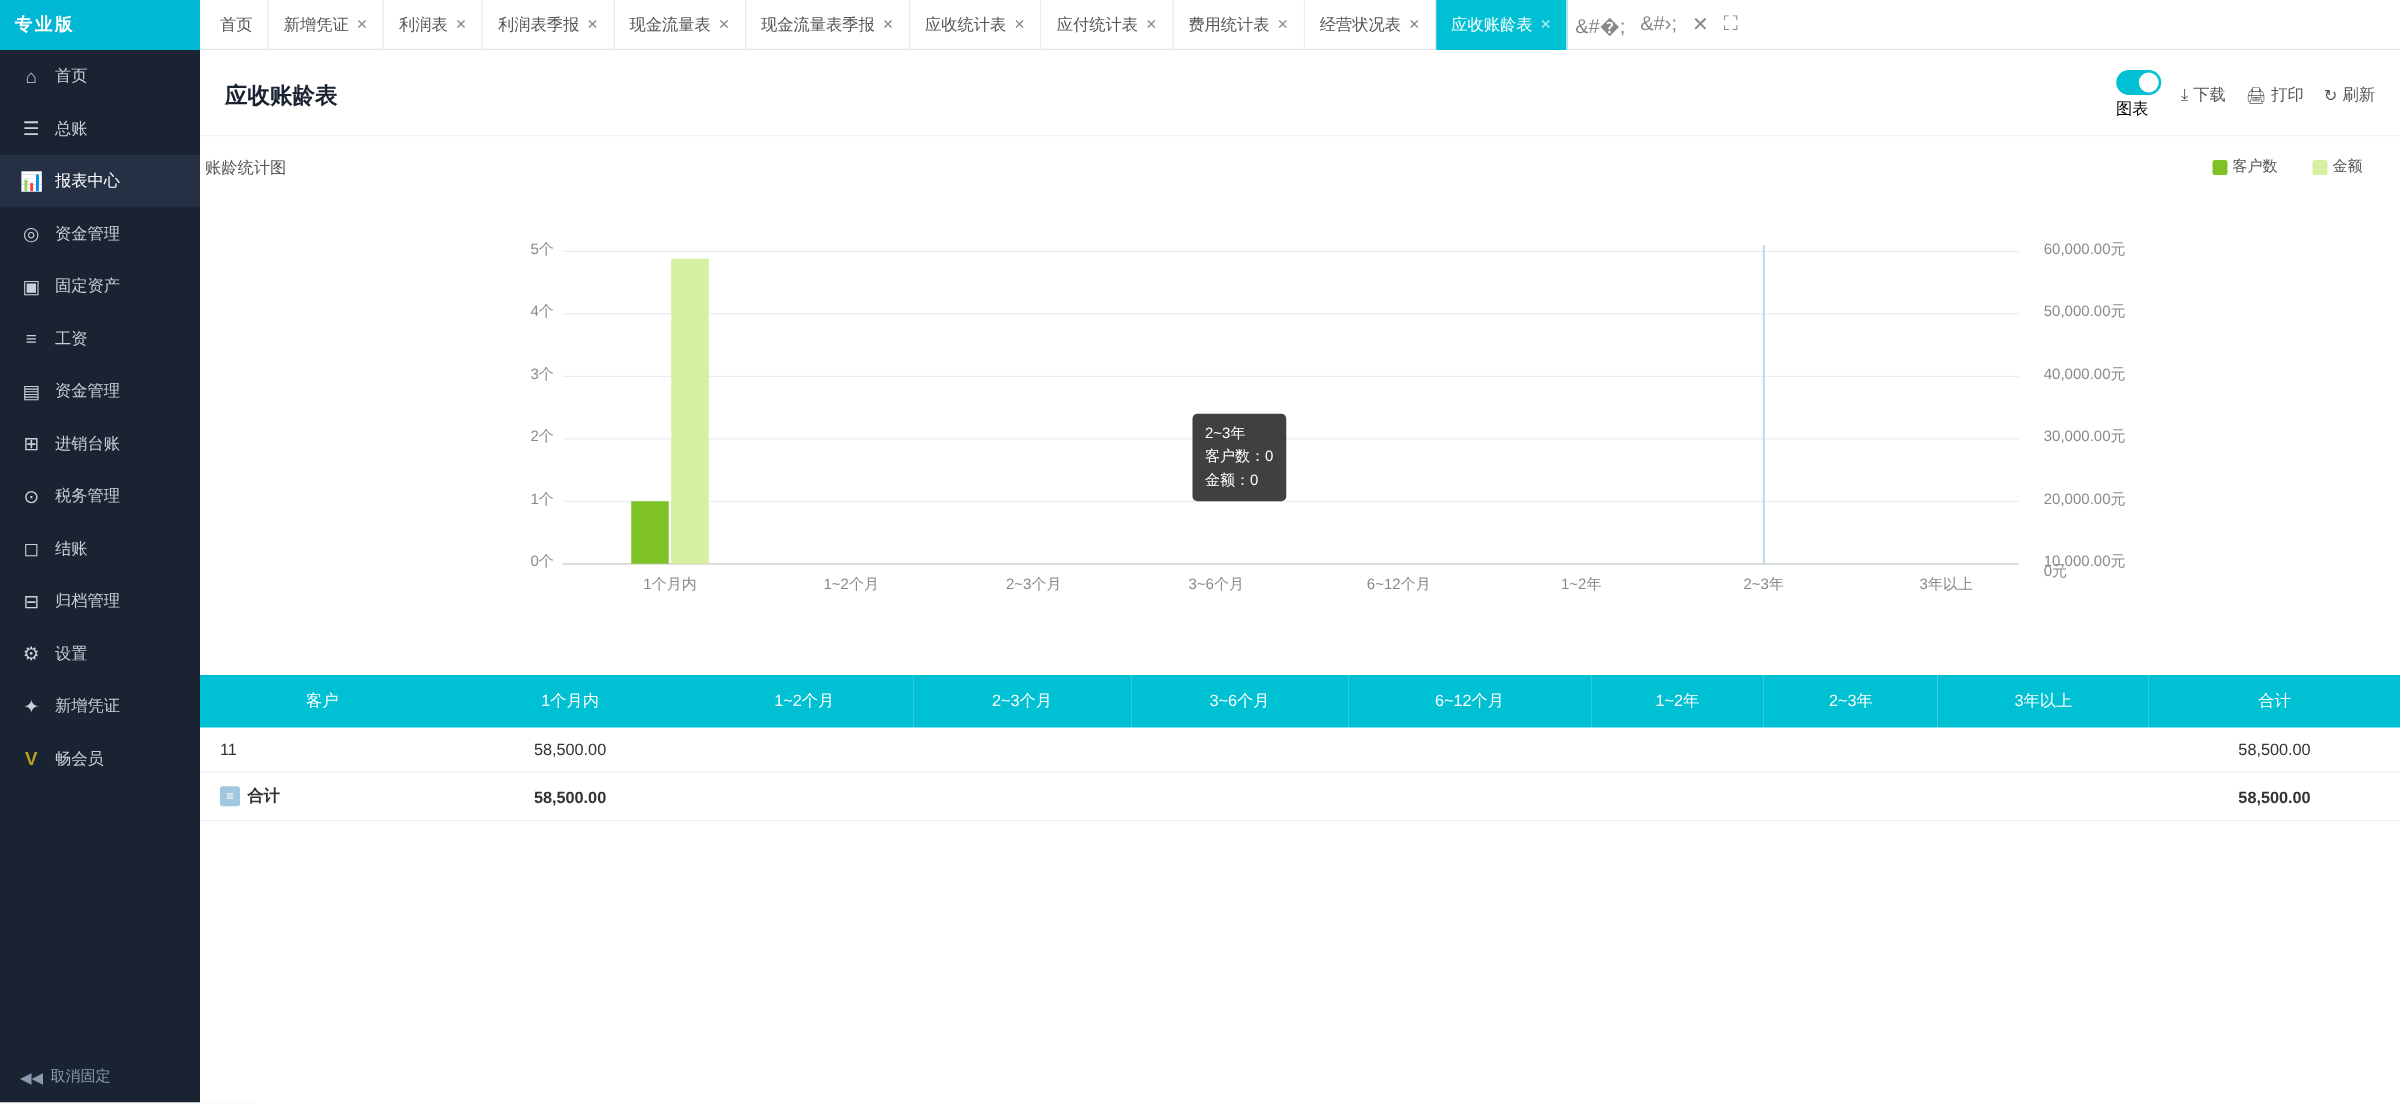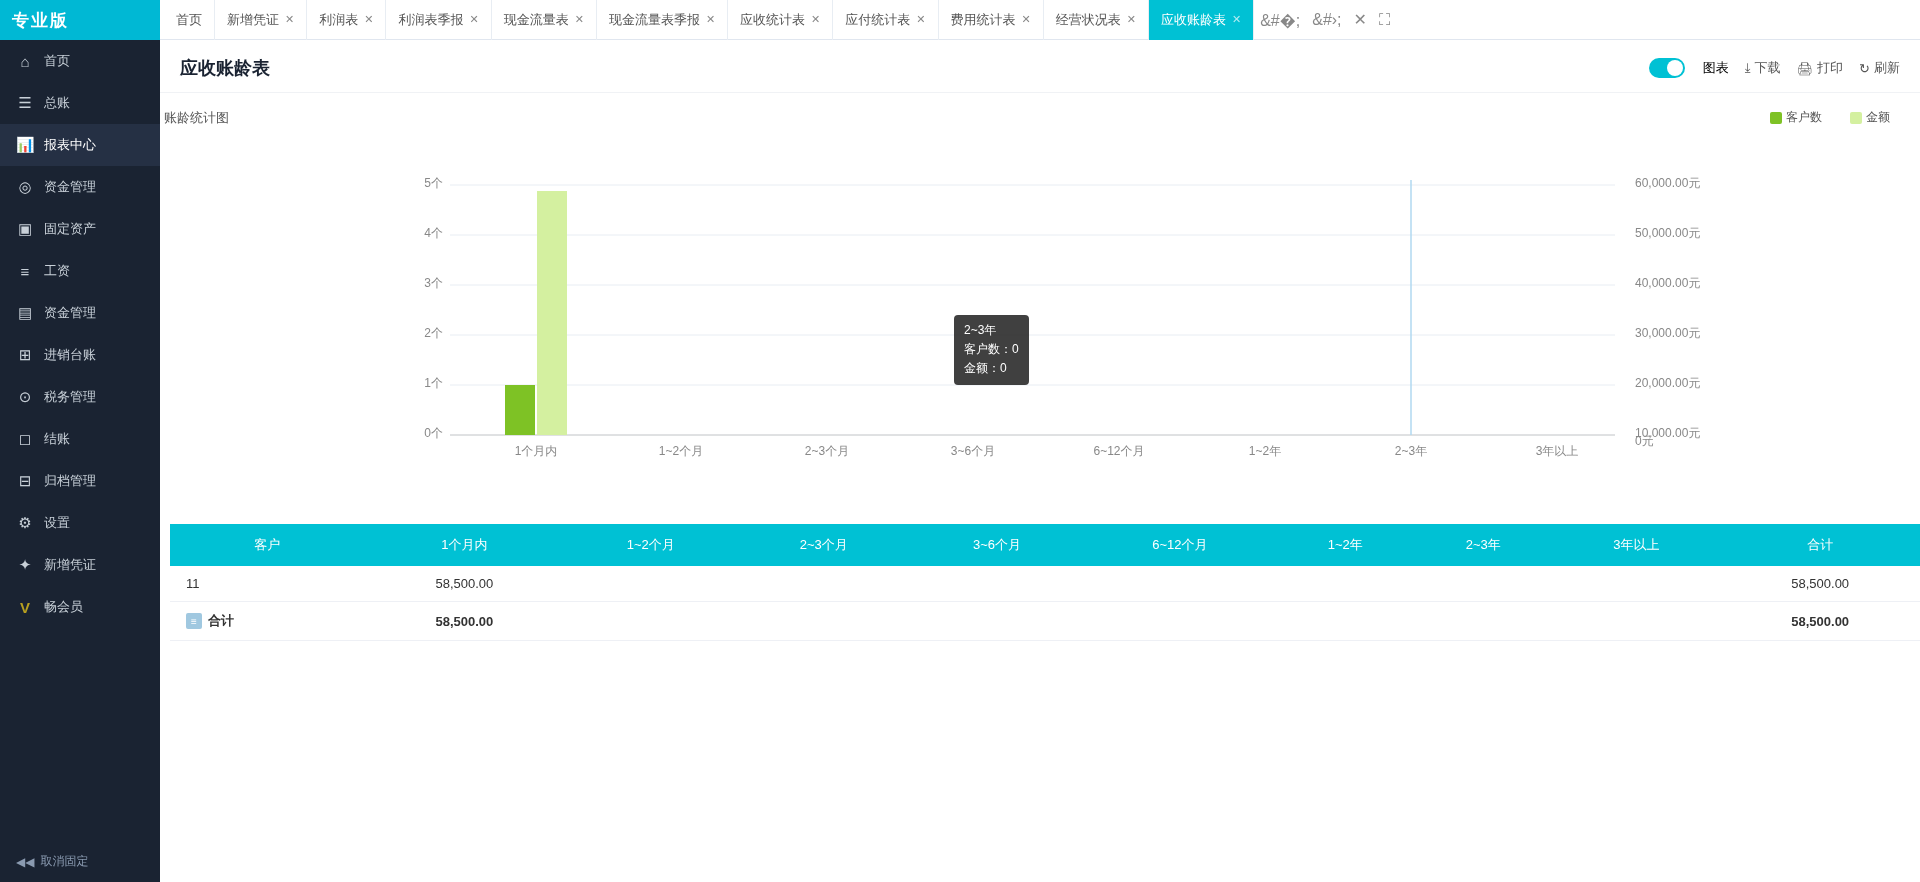--- a/index.html
+++ b/index.html
@@ -14,21 +14,21 @@
       flex-direction: column;
       flex-shrink: 0;
       height: 100%;
     }
     .sidebar-logo {
       background: #00b8d4;
       height: 40px;
       display: flex;
       align-items: center;
       padding: 0 12px;
-      font-size: 17px;
+      font-size: 14px;
       font-weight: bold;
       color: white;
       letter-spacing: 2px;
     }
     .sidebar-item {
       display: flex;
       align-items: center;
       padding: 12px 16px;
       cursor: pointer;
       gap: 10px;
@@ -127,22 +127,22 @@
     }
     .header-actions {
       display: flex;
       align-items: center;
       gap: 16px;
     }
 
     
     .toggle-wrap {
       display: flex;
-      align-items: center;
-      gap: 18px;
+      gap: 2px;
+      flex-direction: column;
     }
     .toggle {
       width: 36px;
       height: 20px;
       background: #00c1d4;
       border-radius: 10px;
       position: relative;
       cursor: pointer;
     }
     .toggle::after {
@@ -210,21 +210,20 @@
       font-size: 12px;
       padding: 6px 10px;
       border-radius: 4px;
       line-height: 1.6;
       pointer-events: none;
     }
 
     
     .data-table-wrap {
       padding: 0 0;
-      margin-left: 10px;
     }
     .data-table {
       width: 100%;
       border-collapse: collapse;
     }
     .data-table thead tr {
       background: #00c1d4;
       color: white;
     }
     .data-table thead th {

